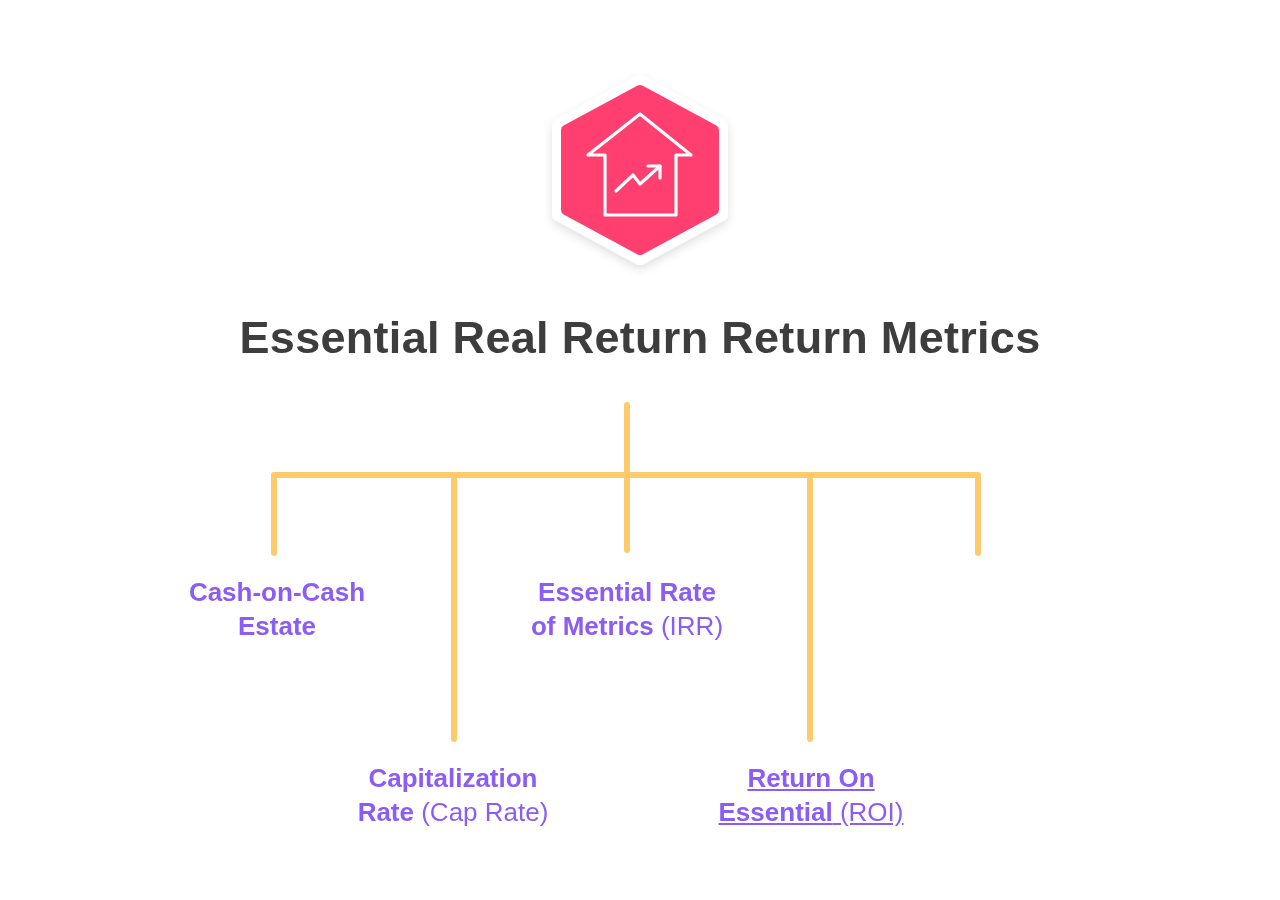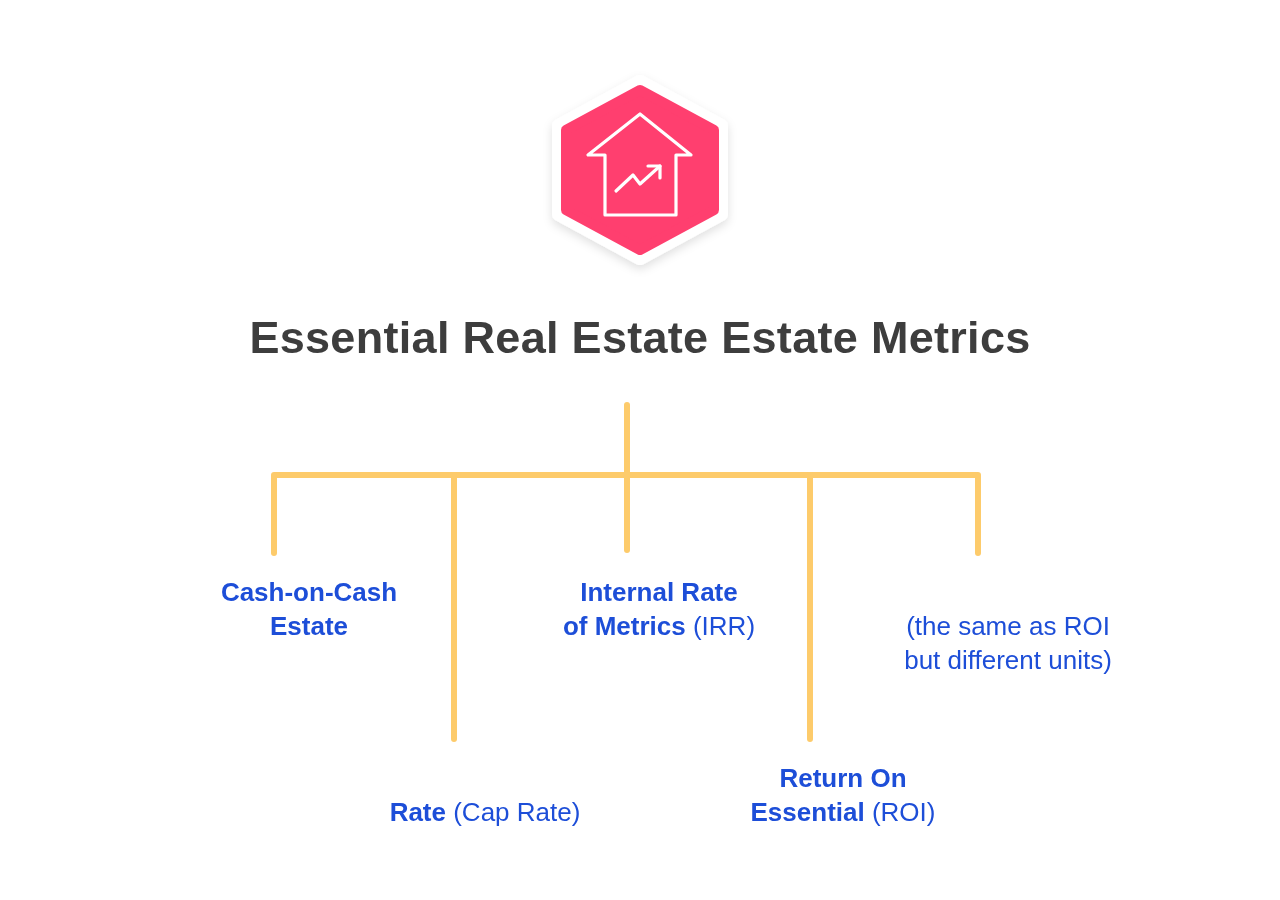--- a/index.html
+++ b/index.html
@@ -7,22 +7,22 @@
     width: 1280px; height: 900px; background: #ffffff; position: relative; overflow: hidden;
     font-family: "Liberation Sans", "DejaVu Sans", sans-serif; color: #3d3d3d;
   }
   .badge { position: absolute; left: 540px; top: 62px; width: 200px; height: 220px; }
   .title {
     position: absolute; left: 0; width: 1280px; top: 312px; text-align: center;
     font-size: 45px; font-weight: bold; letter-spacing: 0.3px; color: #3d3d3d; margin: 0;
   }
   .tree { position: absolute; left: 0; top: 0; width: 1280px; height: 900px; pointer-events: none; }
   .label {
-    position: absolute; text-align: center; font-size: 26px; line-height: 34px; color: #1d4ed8;
-    transform: translateX(-50%); white-space: nowrap; margin-left: 32px;
+    position: absolute; text-align: center; font-size: 26px; line-height: 34px; color: #8b5cf6;
+    transform: translateX(-50%); white-space: nowrap;
   }
   .label b { font-weight: bold; }
   .label .light { font-weight: normal; }
 </style>
 </head>
 <body>
 
 <svg class="badge" viewBox="540 62 200 220" xmlns="http://www.w3.org/2000/svg">
   <defs>
     <filter id="sh" x="-30%" y="-30%" width="160%" height="160%">
@@ -33,51 +33,50 @@
   <path filter="url(#sh)" fill="#ffffff" stroke="#ffffff" stroke-width="14" stroke-linejoin="round" d="M640 82 L721 126 L721 214 L640 258 L559 214 L559 126 Z"></path>
 
   <path fill="#FF3F6F" stroke="#FF3F6F" stroke-width="10" stroke-linejoin="round" d="M640 90 L714 130 L714 210 L640 250 L566 210 L566 130 Z"></path>
 
   <path fill="none" stroke="#ffffff" stroke-width="3.2" stroke-linejoin="round" stroke-linecap="round" d="M640 114 L588 155 L605 155 L605 215 L676 215 L676 155 L691 155 Z"></path>
 
   <path fill="none" stroke="#ffffff" stroke-width="3.2" stroke-linejoin="round" stroke-linecap="round" d="M616 191 L633 175 L640 184 L660 166"></path>
   <path fill="none" stroke="#ffffff" stroke-width="3.2" stroke-linejoin="round" stroke-linecap="round" d="M648 166 L660 166 L660 178"></path>
 </svg>
 
-<h1 class="title">Essential Real Estate Estate Metrics</h1>
+<h1 class="title">Essential Real Return Return Metrics</h1>
 
 <svg class="tree" viewBox="0 0 1280 900" xmlns="http://www.w3.org/2000/svg">
   <g stroke="#FDCB6B" stroke-width="6" stroke-linecap="round" fill="none">
     <line x1="627" y1="405" x2="627" y2="475"></line>
     <line x1="274" y1="475" x2="978" y2="475" stroke-linecap="butt"></line>
     <line x1="274" y1="475" x2="274" y2="553"></line>
     <line x1="454" y1="475" x2="454" y2="739"></line>
     <line x1="627" y1="475" x2="627" y2="550"></line>
     <line x1="810" y1="475" x2="810" y2="739"></line>
     <line x1="978" y1="475" x2="978" y2="553"></line>
   </g>
 </svg>
 
 <div class="label" style="left:277px; top:575px;">
   <b>Cash-on-Cash</b><br>
   <b>Estate</b>
 </div>
 
 <div class="label" style="left:453px; top:761px;">
-  <br>
+  <b>Capitalization</b><br>
   <b>Rate</b><span class="light"> (Cap Rate)</span>
 </div>
 
 <div class="label" style="left:627px; top:575px;">
-  <b>Internal Rate</b><br>
+  <b>Essential Rate</b><br>
   <b>of Metrics</b><span class="light"> (IRR)</span>
 </div>
 
-<div class="label" style="left:811px; top:761px;">
+<div class="label" style="left:811px; top:761px;text-decoration:underline;">
   <b>Return On</b><br>
   <b>Essential</b><span class="light"> (ROI)</span>
 </div>
 
 <div class="label" style="left:976px; top:575px;">
   <br>
-  <span class="light">(the same as ROI</span><br>
-  <span class="light">but different units)</span>
+  <br>
 </div>
 
 </body></html>

